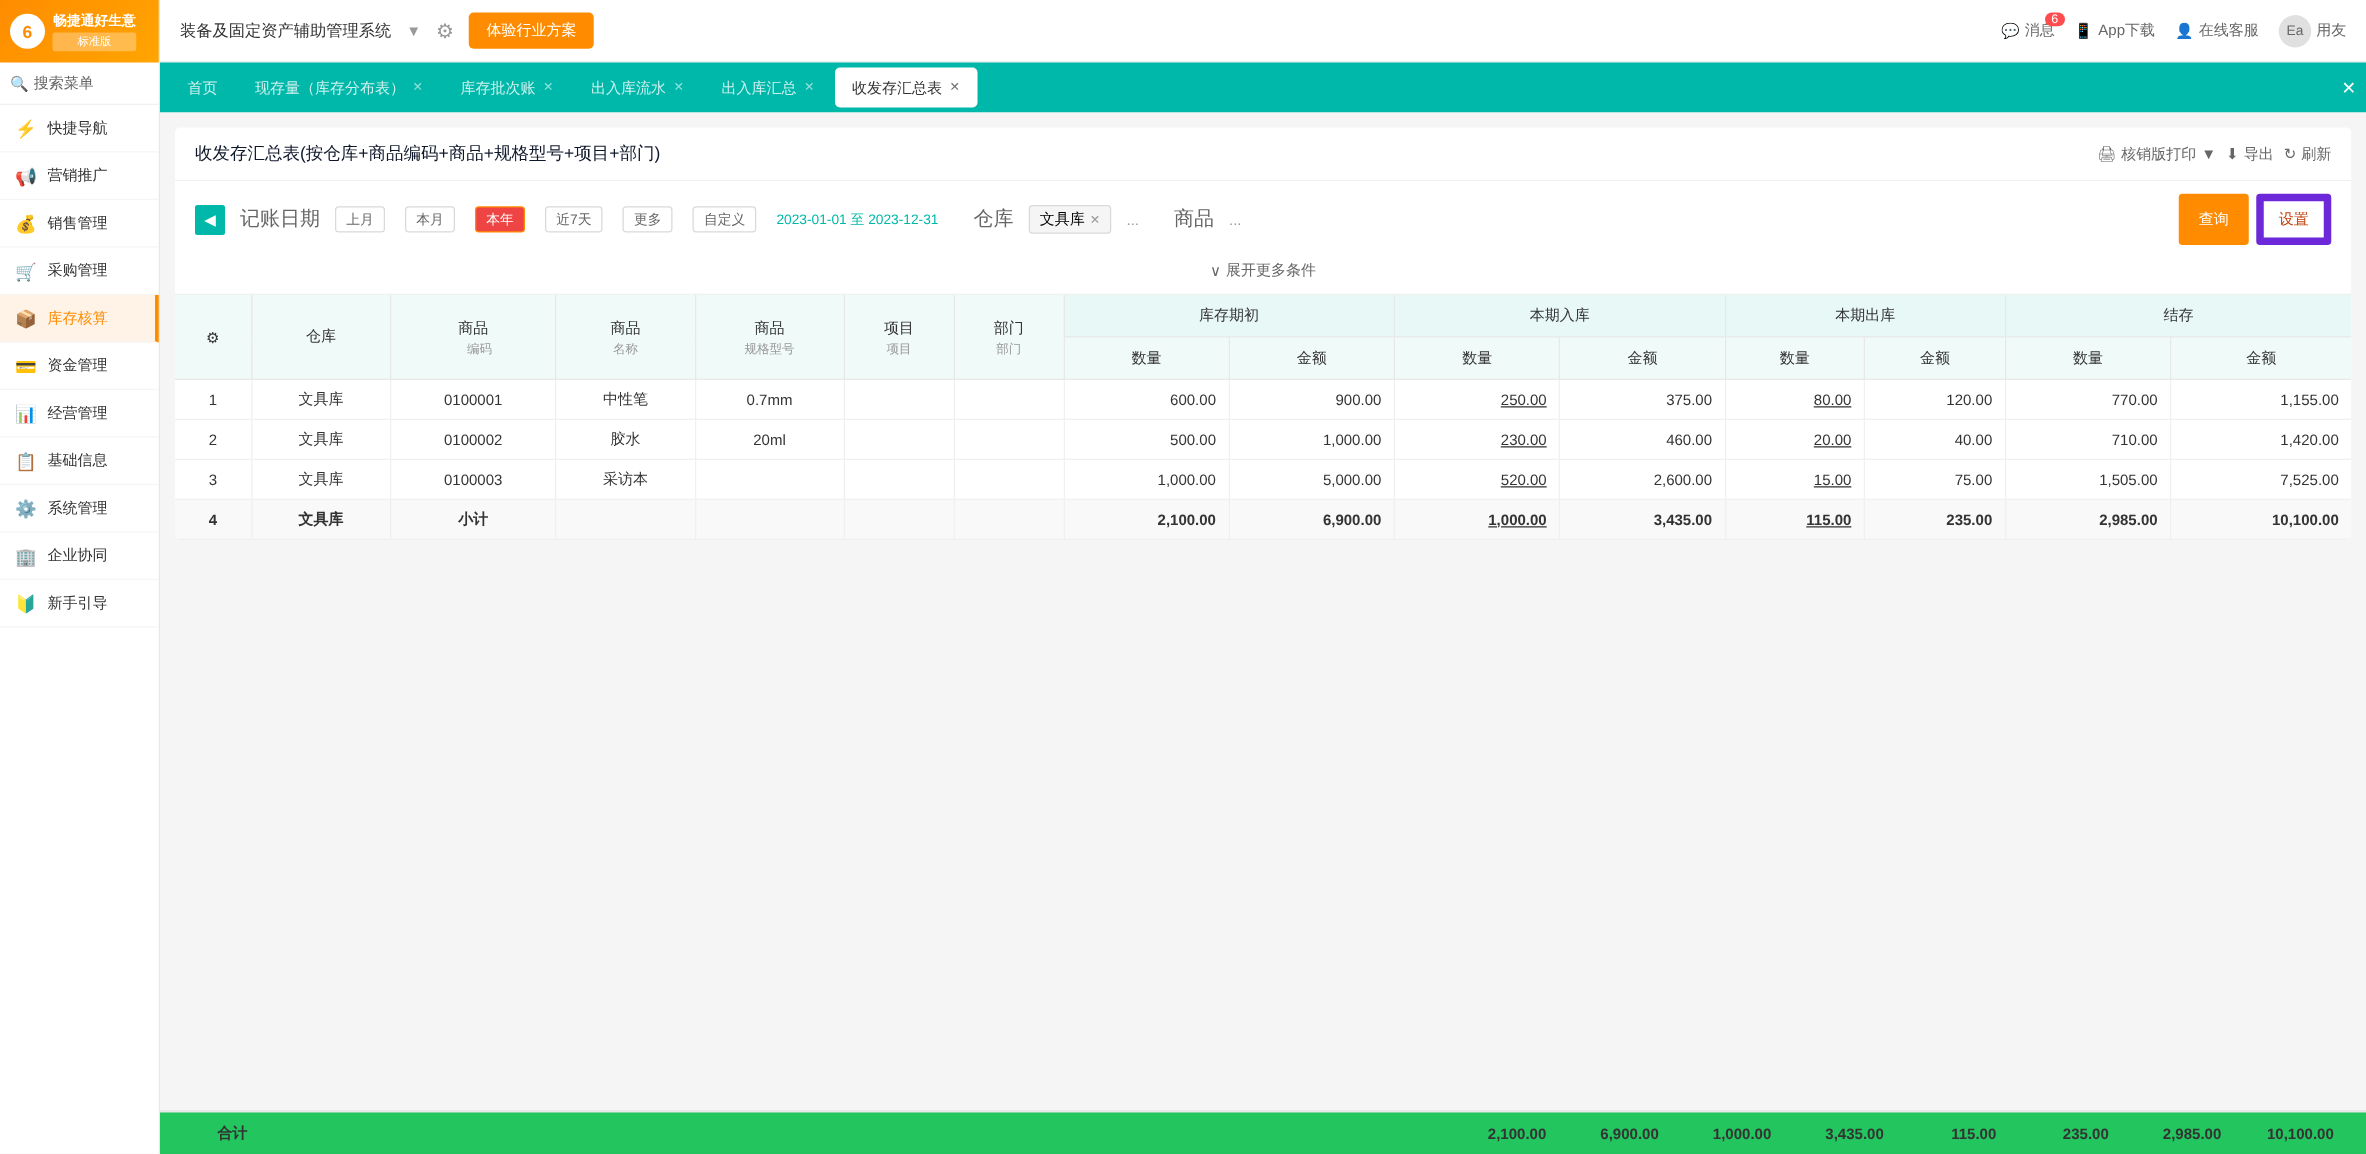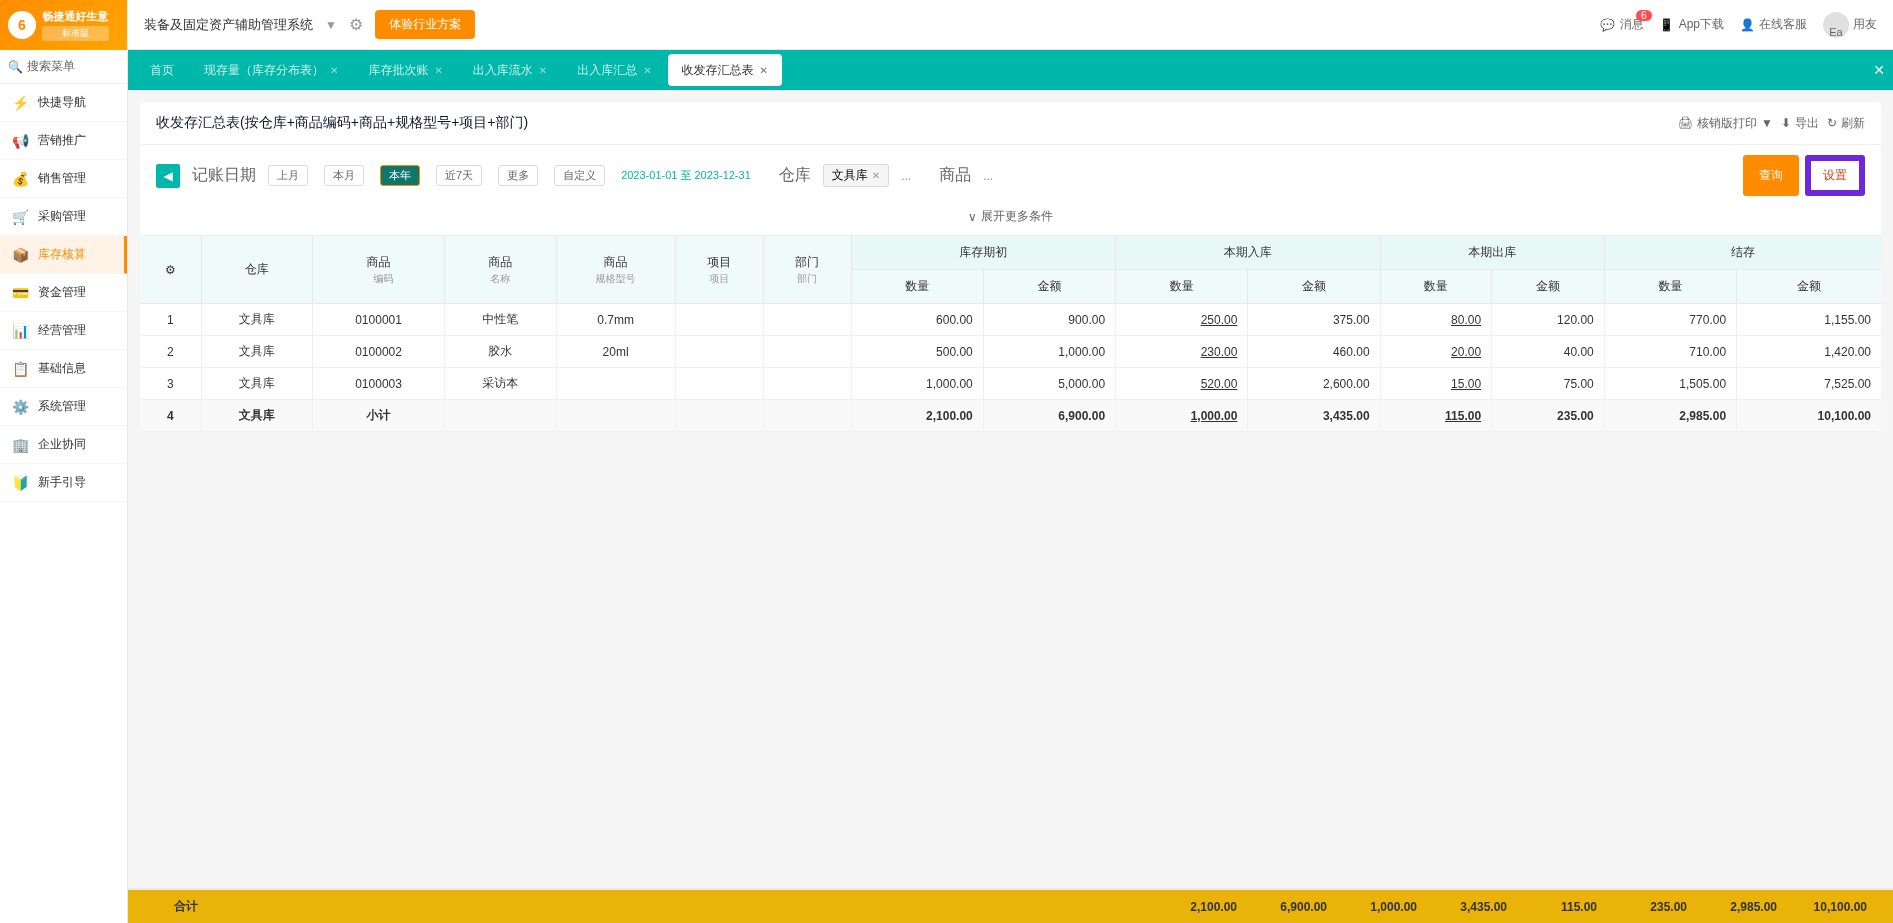--- a/index.html
+++ b/index.html
@@ -18,21 +18,21 @@
     
     .main { flex: 1; display: flex; flex-direction: column; overflow: hidden; }
 
     
     .topbar { background: #fff; border-bottom: 1px solid #e8e8e8; padding: 0 16px; height: 50px; display: flex; align-items: center; justify-content: space-between; }
     .topbar-left { display: flex; align-items: center; gap: 12px; }
     .topbar-try-btn { background: #ff8c00; color: #fff; border: none; padding: 6px 14px; border-radius: 4px; cursor: pointer; font-size: 12px; }
     .topbar-right { display: flex; align-items: center; gap: 16px; color: #666; font-size: 12px; }
     .topbar-right-item { display: flex; align-items: center; gap: 4px; cursor: pointer; position: relative; }
     .badge { background: #ff4d4f; color: #fff; border-radius: 10px; padding: 0 4px; font-size: 10px; position: absolute; top: -6px; right: -8px; min-width: 16px; text-align: center; }
-    .user-avatar { width: 26px; height: 26px; background: #e0e0e0; border-radius: 50%; display: flex; align-items: flex-end; justify-content: center; font-size: 11px; color: #666; }
+    .user-avatar { width: 26px; height: 26px; background: #e0e0e0; border-radius: 50%; display: flex; align-items: center; justify-content: center; font-size: 11px; color: #666; }
 
     
     .tabbar { background: #00b8a9; display: flex; align-items: center; padding: 0 8px; height: 40px; gap: 2px; }
     .tab { padding: 0 14px; height: 32px; display: flex; align-items: center; gap: 6px; cursor: pointer; color: rgba(255,255,255,0.8); border-radius: 4px 4px 0 0; font-size: 12px; white-space: nowrap; }
     .tab.active { background: #fff; color: #333; border-radius: 4px; }
     .tab-close { font-size: 10px; opacity: 0.7; }
     .tab-close-main { color: #fff; font-size: 14px; margin-left: auto; cursor: pointer; }
 
     
     .content { flex: 1; background: #f5f5f5; overflow-y: auto; padding: 12px; }
@@ -43,21 +43,21 @@
     .page-actions { display: flex; align-items: center; gap: 8px; }
     .page-action-btn { display: flex; align-items: center; gap: 4px; cursor: pointer; color: #666; font-size: 12px; }
 
     
     .filter-area { background: #fff; padding: 10px 16px; border-bottom: 1px solid #f0f0f0; }
     .filter-row { display: flex; align-items: center; gap: 12px; flex-wrap: wrap; }
     .filter-collapse-btn { width: 24px; height: 24px; background: #00b8a9; color: #fff; border-radius: 2px; display: flex; align-items: center; justify-content: center; cursor: pointer; font-size: 12px; }
     .filter-label { color: #666; font-size: 16px; white-space: nowrap; }
     .date-btns { display: flex; align-items: center; gap: 16px; }
     .date-btn { padding: 2px 8px; border: 1px solid #d9d9d9; border-radius: 3px; cursor: pointer; color: #666; font-size: 11px; background: #fff; }
-    .date-btn.active { background: #0f766e; color: #fff; border-color: #ff8c00; }
+    .date-btn.active { background: #ef4444; color: #fff; border-color: #ff8c00; }
     .date-range { color: #00b8a9; font-size: 11px; margin-left: 4px; }
     .filter-tag { background: #f5f5f5; border: 1px solid #d9d9d9; border-radius: 3px; padding: 2px 8px; display: flex; align-items: center; gap: 4px; font-size: 12px; }
     .filter-tag-close { cursor: pointer; color: #999; font-size: 10px; }
     .filter-more { color: #999; cursor: pointer; font-size: 12px; }
     .expand-btn { display: flex; align-items: center; gap: 4px; color: #666; cursor: pointer; font-size: 12px; margin-top: 6px; }
     .query-btn { background: #ff8c00; color: #fff; border: none; padding: 6px 16px; border-radius: 3px; cursor: pointer; font-size: 12px; }
     .settings-text-btn { color: #c2410c; border: 6px solid #6d28d9; background: #fff; padding: 6px 12px; border-radius: 3px; cursor: pointer; font-size: 12px; }
 
     
     .table-wrapper { background: #fff; border-radius: 0 0 4px 4px; margin-top: 0; overflow: hidden; }
@@ -391,21 +391,21 @@
             <td class="num-cell">3,435.00</td>
             <td class="num-cell"><span class="underline">115.00</span></td>
             <td class="num-cell">235.00</td>
             <td class="num-cell">2,985.00</td>
             <td class="num-cell">10,100.00</td>
           </tr>
         </tbody>
       </table>
     </div>
 
-    <div class="table-footer" style="margin-top:auto;position:fixed;bottom:0;left:128px;right:0;background:#eab308;border-top:2px solid #e8e8e8;padding:8px 16px;display:flex;align-items:center;">
+    <div class="table-footer" style="margin-top:auto;position:fixed;bottom:0;left:128px;right:0;background:#22c55e;border-top:2px solid #e8e8e8;padding:8px 16px;display:flex;align-items:center;">
       <span class="footer-label" style="min-width:500px;font-weight:bold;color:#333;">合计</span>
       <div style="display:flex;gap:0;margin-left:auto;">
         <span class="footer-num">2,100.00</span>
         <span class="footer-num">6,900.00</span>
         <span class="footer-num">1,000.00</span>
         <span class="footer-num">3,435.00</span>
         <span class="footer-num">115.00</span>
         <span class="footer-num">235.00</span>
         <span class="footer-num">2,985.00</span>
         <span class="footer-num">10,100.00</span>

